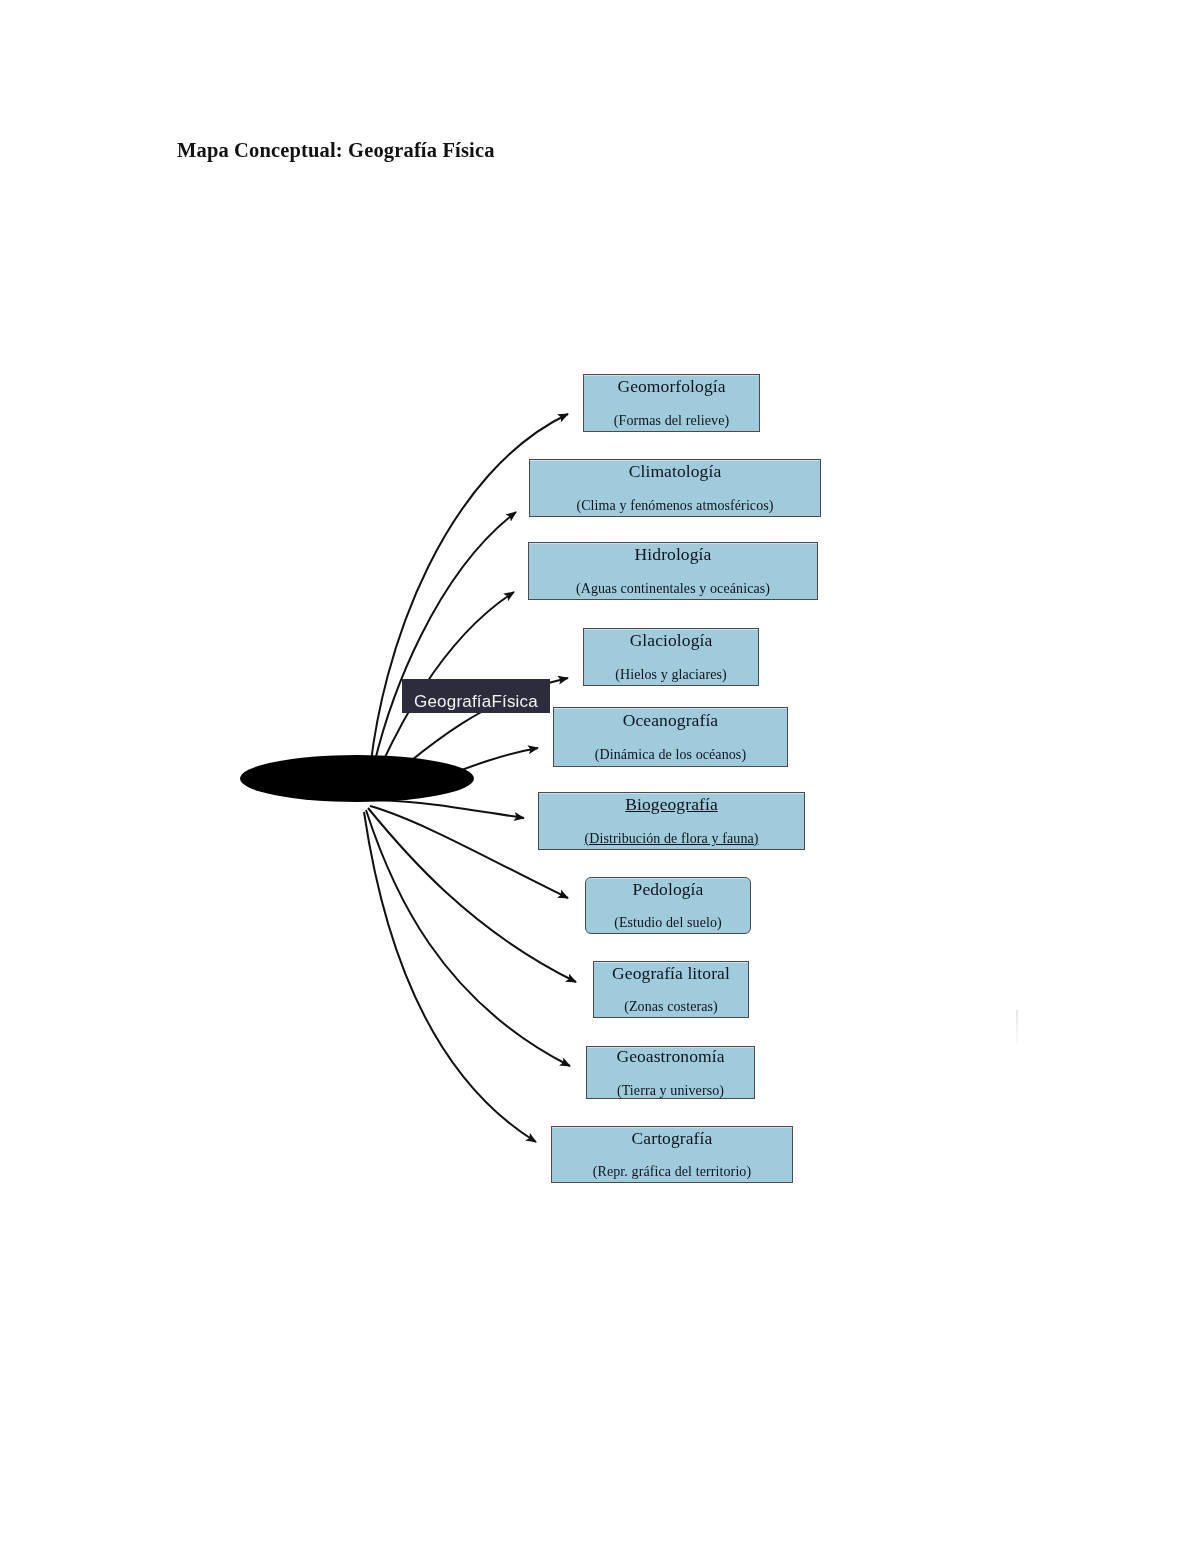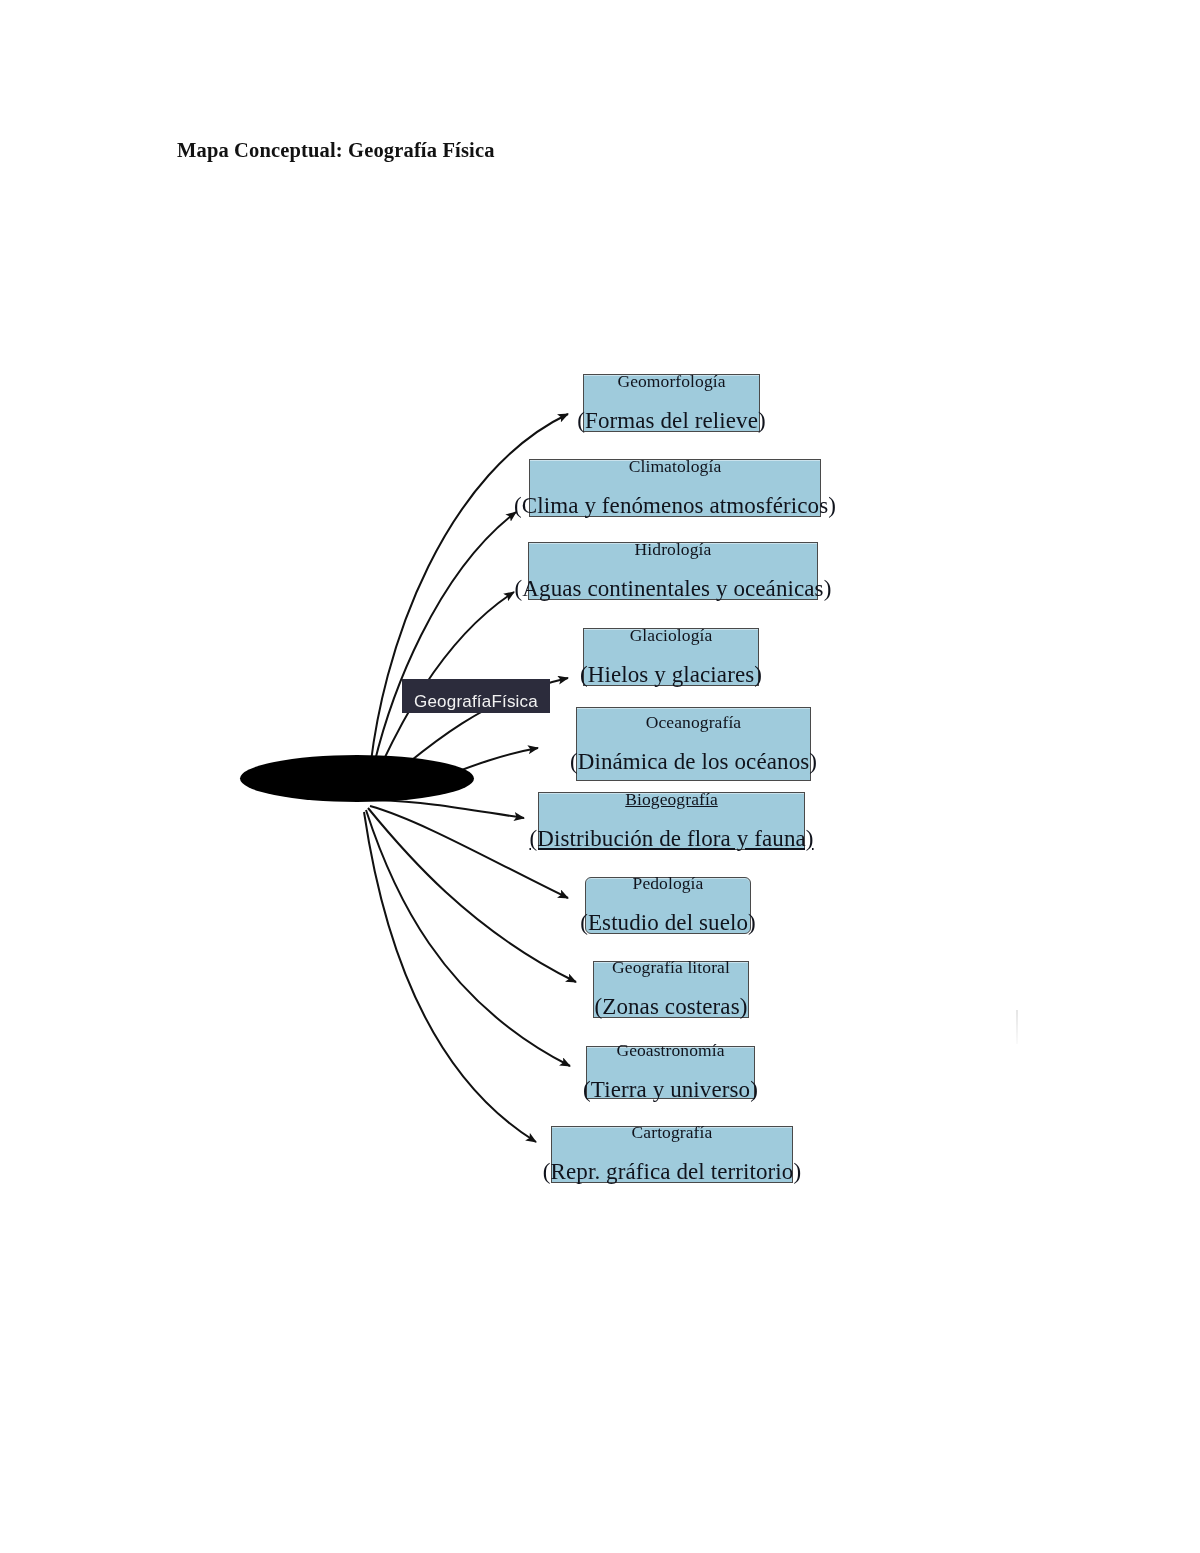--- a/index.html
+++ b/index.html
@@ -100,21 +100,21 @@
     font-family: "Liberation Serif", serif;
     line-height: 1.14;
     box-shadow: 0 1px 0 rgba(255,255,255,0.45) inset;
   }
   .node-title {
     font-size: 17.5px;
     letter-spacing: 0.1px;
     white-space: nowrap;
   }
   .node-sub {
-    font-size: 23px;
+    font-size: 14px;
     letter-spacing: 0.1px;
     white-space: nowrap;
     margin-top: 16px;
   }
 </style>
 </head>
 <body>
 
 <div id="doc-title">Mapa Conceptual: Geografía Física</div>
 
@@ -159,21 +159,21 @@
   <div class="node-box" style="left:528px; top:542px; width:290px; height:58px;">
     <span class="node-title">Hidrología</span>
     <span class="node-sub">(Aguas continentales y oceánicas)</span>
   </div>
 
   <div class="node-box" style="left:583px; top:628px; width:176px; height:58px;">
     <span class="node-title">Glaciología</span>
     <span class="node-sub">(Hielos y glaciares)</span>
   </div>
 
-  <div class="node-box" style="left:576px; top:707px; width:235px; height:74px;">
+  <div class="node-box" style="left:553px; top:707px; width:235px; height:60px;">
     <span class="node-title">Oceanografía</span>
     <span class="node-sub">(Dinámica de los océanos)</span>
   </div>
 
   <div class="node-box" style="left:538px; top:792px; width:267px; height:58px;text-decoration:underline;">
     <span class="node-title">Biogeografía</span>
     <span class="node-sub">(Distribución de flora y fauna)</span>
   </div>
 
   <div class="node-box" style="left:585px; top:877px; width:166px; height:57px;border-radius:6px;">

